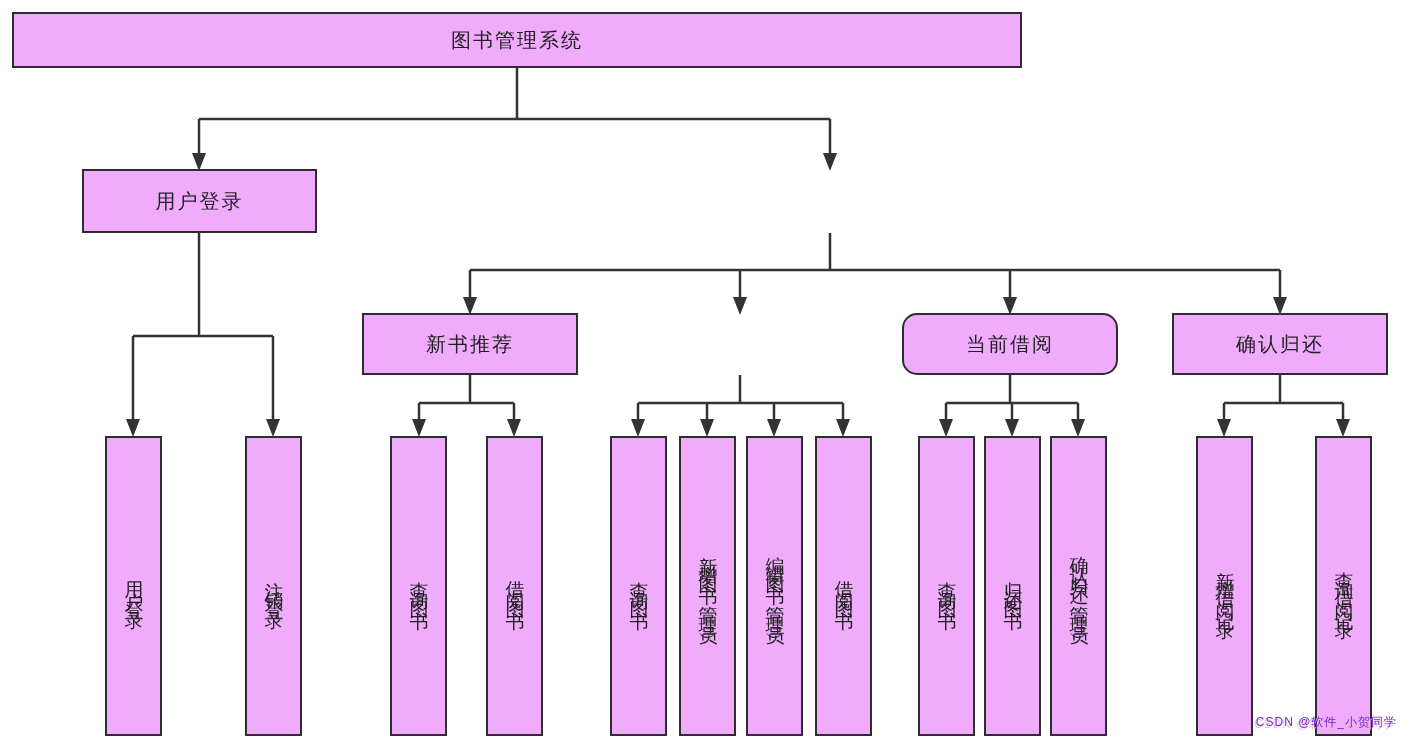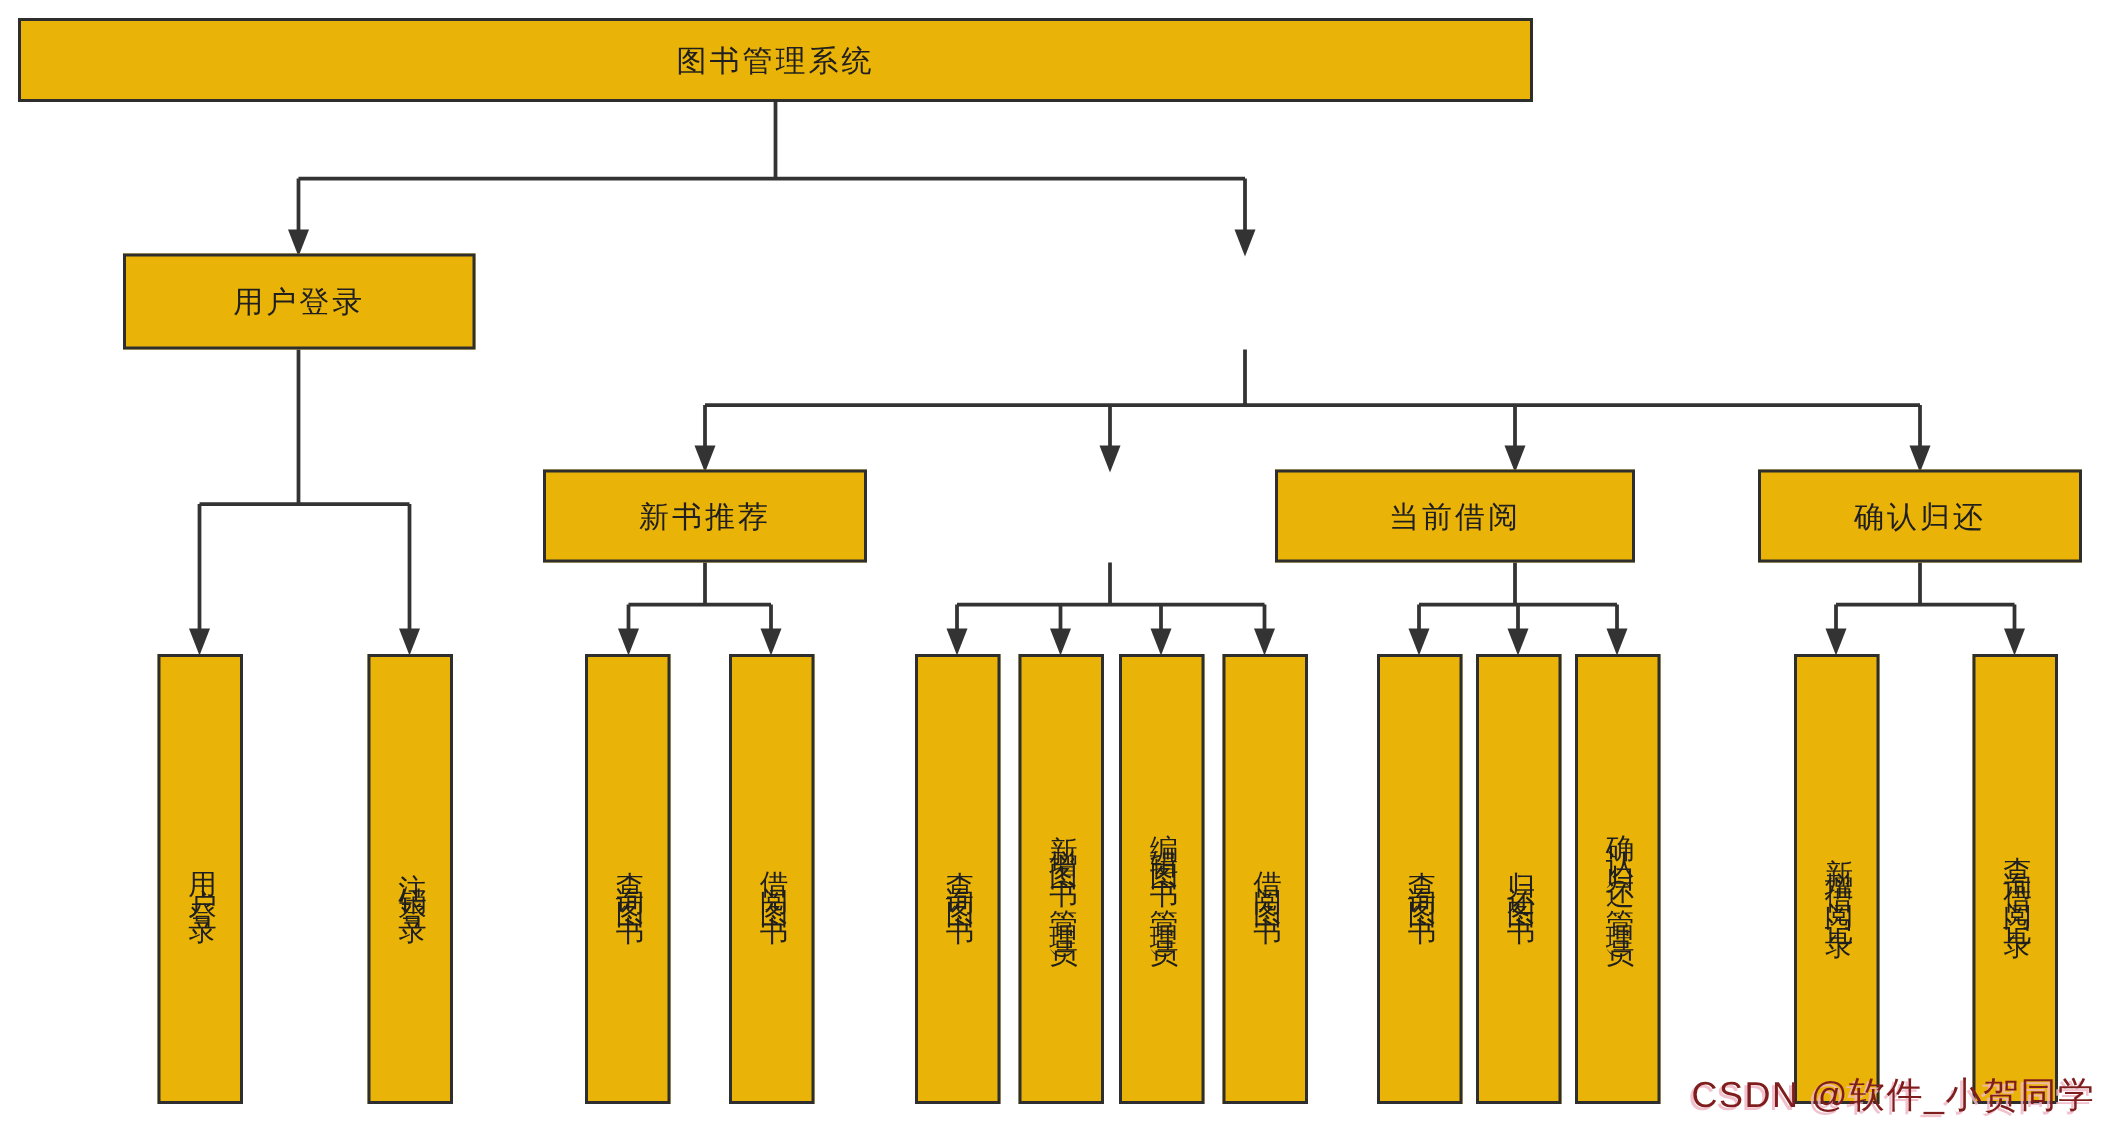--- a/index.html
+++ b/index.html
@@ -4,35 +4,35 @@
 <style>
   html,body{margin:0;padding:0;background:#ffffff;}
   .stage{
     position:relative;width:1405px;height:747px;background:#ffffff;overflow:hidden;
     font-family:"Liberation Sans","DejaVu Sans",sans-serif;color:#1f1f1f;
   }
   .wires{position:absolute;left:0;top:0;width:1405px;height:747px;}
   .wires path{stroke:#333333;stroke-width:2.5;fill:none;}
   .wires polygon{fill:#333333;stroke:none;}
   .box{
-    position:absolute;background:#eab308;border:2px solid #2e2e2e;box-sizing:border-box;
+    position:absolute;background:#f0abfc;border:2px solid #2e2e2e;box-sizing:border-box;
     display:flex;align-items:center;justify-content:center;
   }
   .hlbl{font-size:20px;letter-spacing:2px;white-space:nowrap;}
   .root{left:12px;top:12px;width:1010px;height:56px;}
   .l2{top:169px;height:64px;}
   .l3{top:313px;height:62px;}
   .leaf{top:436px;width:57px;height:300px;}
   .vlbl{
     writing-mode:vertical-rl;text-orientation:mixed;
     font-size:19px;letter-spacing:10px;line-height:1.1;white-space:nowrap;
   }
   .watermark{
     position:absolute;right:8px;top:714px;z-index:5;
-    font-size:24px;letter-spacing:1px;color:#7f1d1d;
+    font-size:12px;letter-spacing:1px;color:#6d28d9;
     text-shadow:-2px 2px 0 rgba(238,182,196,0.85);
     white-space:nowrap;
   }
 </style>
 </head>
 <body>
 
 <div class="stage">
 
   <svg class="wires" viewBox="0 0 1405 747" aria-hidden="true">
@@ -70,21 +70,21 @@
     <span class="hlbl">图书管理系统</span>
   </div>
 
   <div class="box l2" style="left:82px;width:235px;">
     <span class="hlbl">用户登录</span>
   </div>
 
   <div class="box l3" style="left:362px;width:216px;">
     <span class="hlbl">新书推荐</span>
   </div>
-  <div class="box l3" style="left:850px;width:240px;">
+  <div class="box l3" style="left:902px;width:216px;border-radius:15px;">
     <span class="hlbl">当前借阅</span>
   </div>
   <div class="box l3" style="left:1172px;width:216px;">
     <span class="hlbl">确认归还</span>
   </div>
 
   <div class="box leaf" style="left:105px;">
     <span class="vlbl">用户登录</span>
   </div>
   <div class="box leaf" style="left:245px;">

